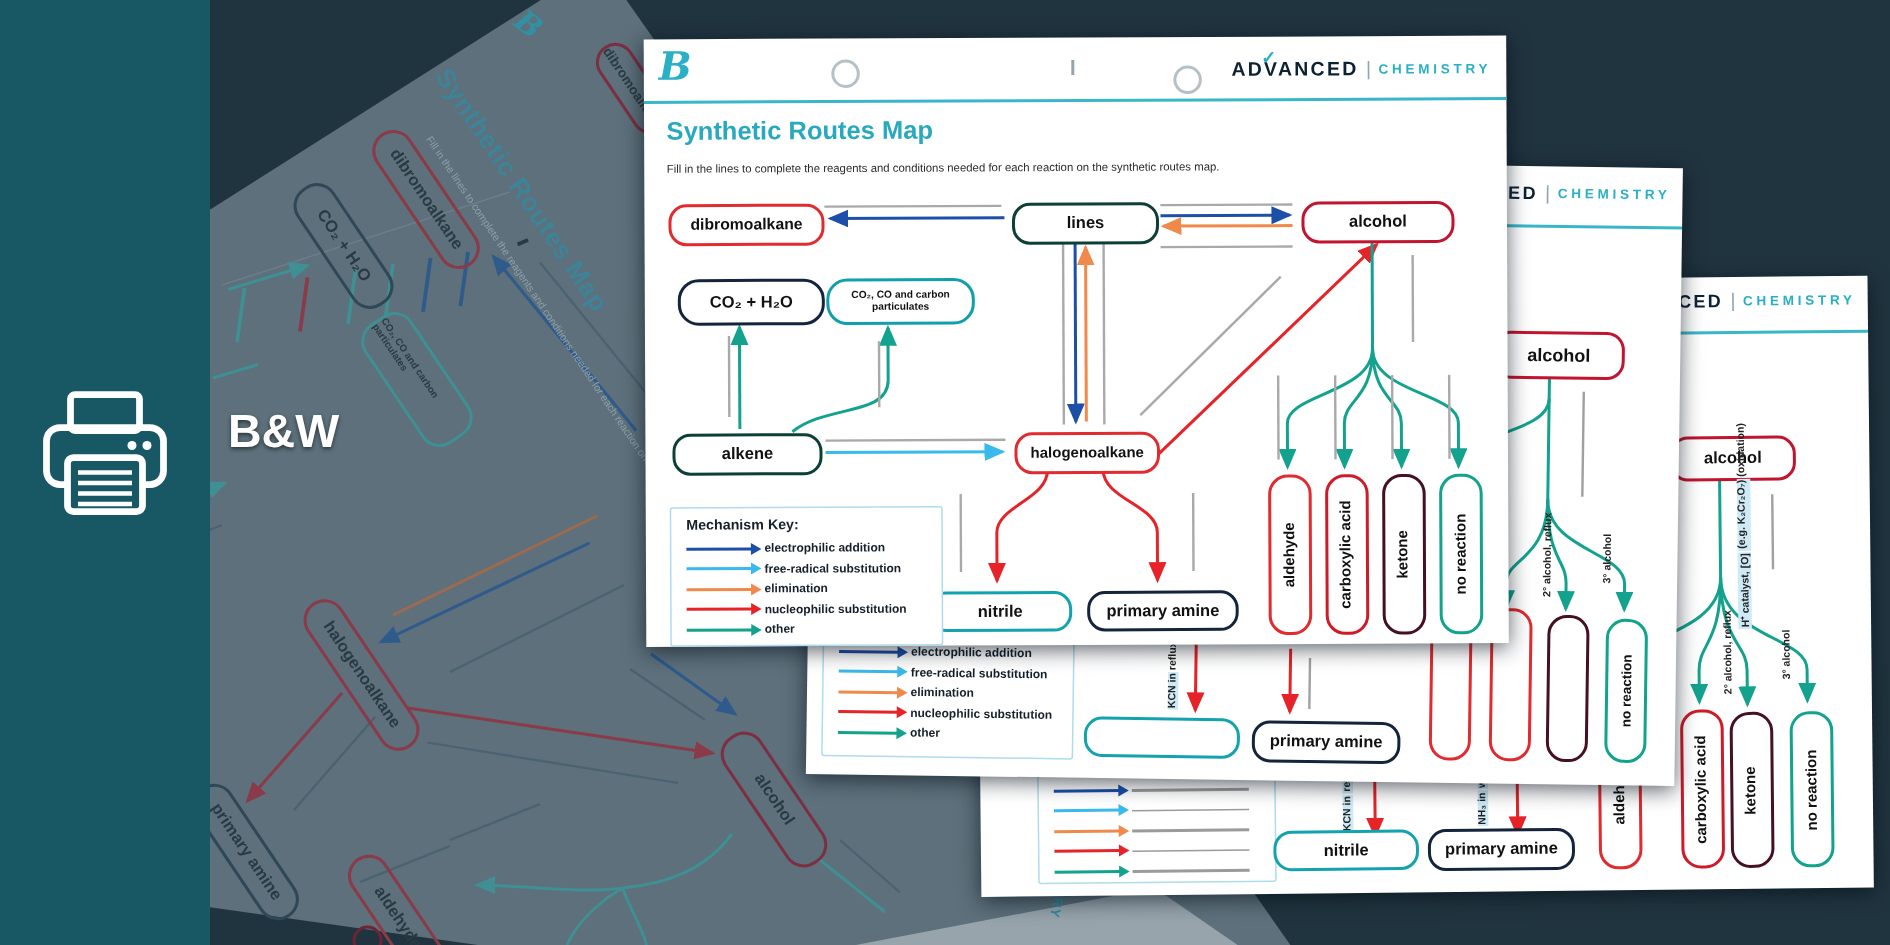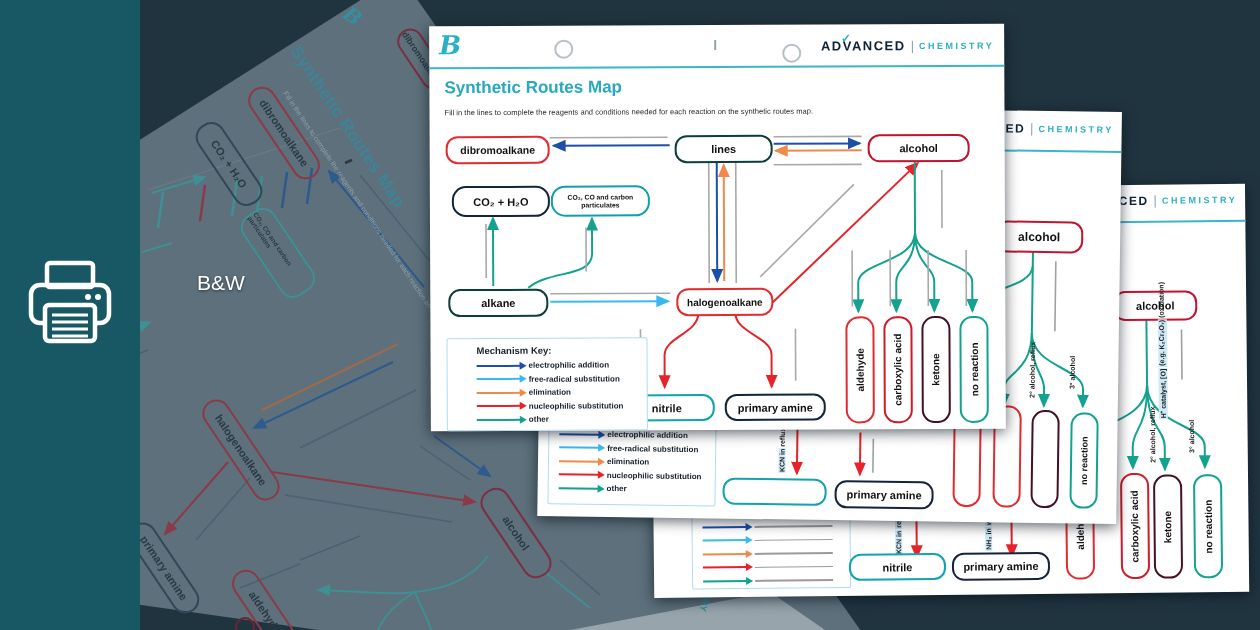--- a/index.html
+++ b/index.html
@@ -73,21 +73,21 @@
   
   .rot{position:absolute;z-index:2;display:flex;flex-direction:row;gap:1px;
        transform:translate(-50%,-50%) rotate(-90deg);white-space:nowrap;}
   .rot span{font-size:7px;font-weight:bold;color:#222;display:block;text-align:center;}
   .hl{background:#cdeaf6;padding:0 1px;}
 
   
   .strip{position:absolute;left:0;top:0;width:140px;height:630px;background:#175864;z-index:5;}
   .badge{position:absolute;left:152px;top:272px;z-index:5;color:#fff;
          text-shadow:0 1px 3px rgba(0,0,0,.55);}
-  .badge .b1{font-size:21px;font-weight:400;line-height:1.05;margin-left:45px;}
+  .badge .b1{font-size:31px;font-weight:700;line-height:1.05;}
   .badge .b2{font-size:29px;font-weight:400;line-height:1.15;}
 </style>
 </head>
 <body>
 
 <div class="canvas">
 
   <svg class="bg-svg" width="1260" height="630" viewBox="0 0 1260 630">
     <defs>
       <marker id="mb-t" markerWidth="8" markerHeight="8" refX="6" refY="3" orient="auto">
@@ -434,21 +434,21 @@
     <div class="hbox" style="left:438px;top:110px;width:98px;height:24px;border-color:#c0142f;">
         <span>alcohol</span>
       </div>
     <div class="hbox" style="left:22px;top:160px;width:94px;height:27px;border-color:#13243c;border-radius:14px;">
         <span>CO₂ + H₂O</span>
       </div>
     <div class="hbox" style="left:121px;top:160px;width:95px;height:27px;border-color:#11a0ab;border-radius:14px;font-size:6.8px;line-height:1.15;">
         <span>CO₂, CO and carbon particulates</span>
       </div>
     <div class="hbox" style="left:18px;top:263px;width:96px;height:24px;border-color:#0c3f38;">
-        <span>alkane</span>
+        <span>alkene</span>
       </div>
     <div class="hbox" style="left:246px;top:263px;width:93px;height:24px;font-size:10px;">
         <span>halogenoalkane</span>
       </div>
     <div class="hbox" style="left:188px;top:369px;width:92px;height:23px;border-color:#12a3ae;">
         <span>nitrile</span>
       </div>
     <div class="hbox" style="left:294px;top:369px;width:97px;height:23px;border-color:#13243c;">
         <span>primary amine</span>
       </div>
@@ -459,21 +459,21 @@
     <div class="vpill" style="left:453px;top:292px;border-color:#cf1a28;">
         <span>carboxylic acid</span>
       </div>
     <div class="vpill" style="left:491px;top:292px;border-color:#451021;">
         <span>ketone</span>
       </div>
     <div class="vpill" style="left:529px;top:292px;border-color:#12a38c;">
         <span>no reaction</span>
       </div>
 
-    <div class="keybox" style="left:16px;top:312px;width:180px;height:91px;padding-left:19px;">
+    <div class="keybox" style="left:16px;top:312px;width:180px;height:91px;">
       <div class="ktitle">Mechanism Key:</div>
       <div class="krow">
           <span class="arr k0"></span>
           <span class="klabel">electrophilic addition</span>
         </div>
       <div class="krow">
           <span class="arr k1"></span>
           <span class="klabel">free-radical substitution</span>
         </div>
       <div class="krow">

